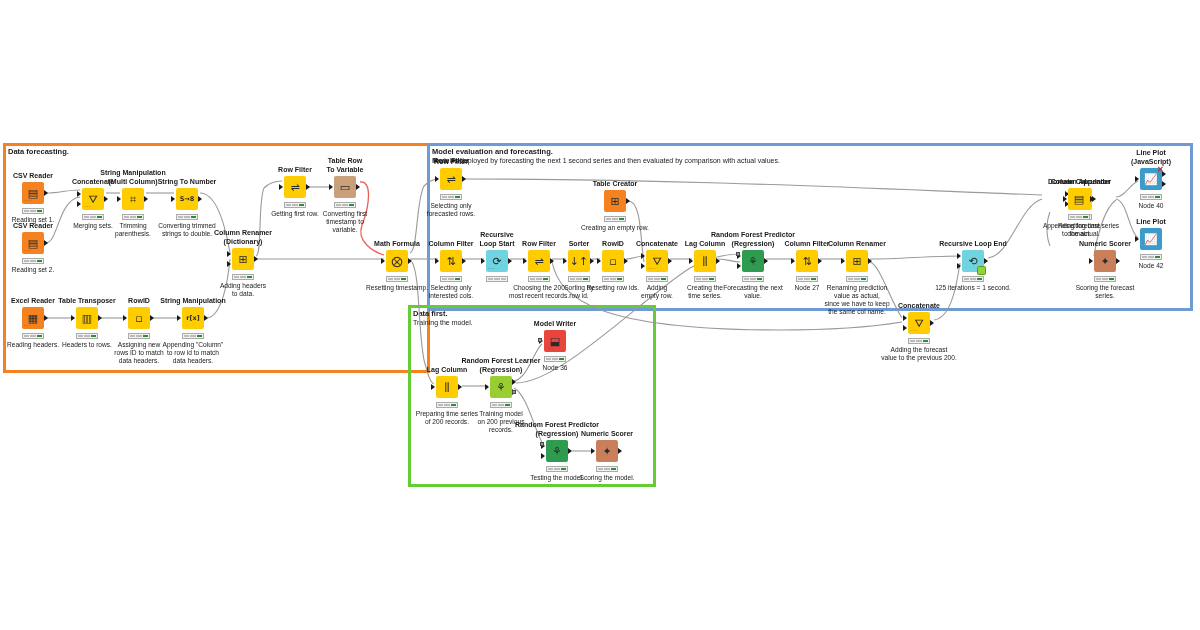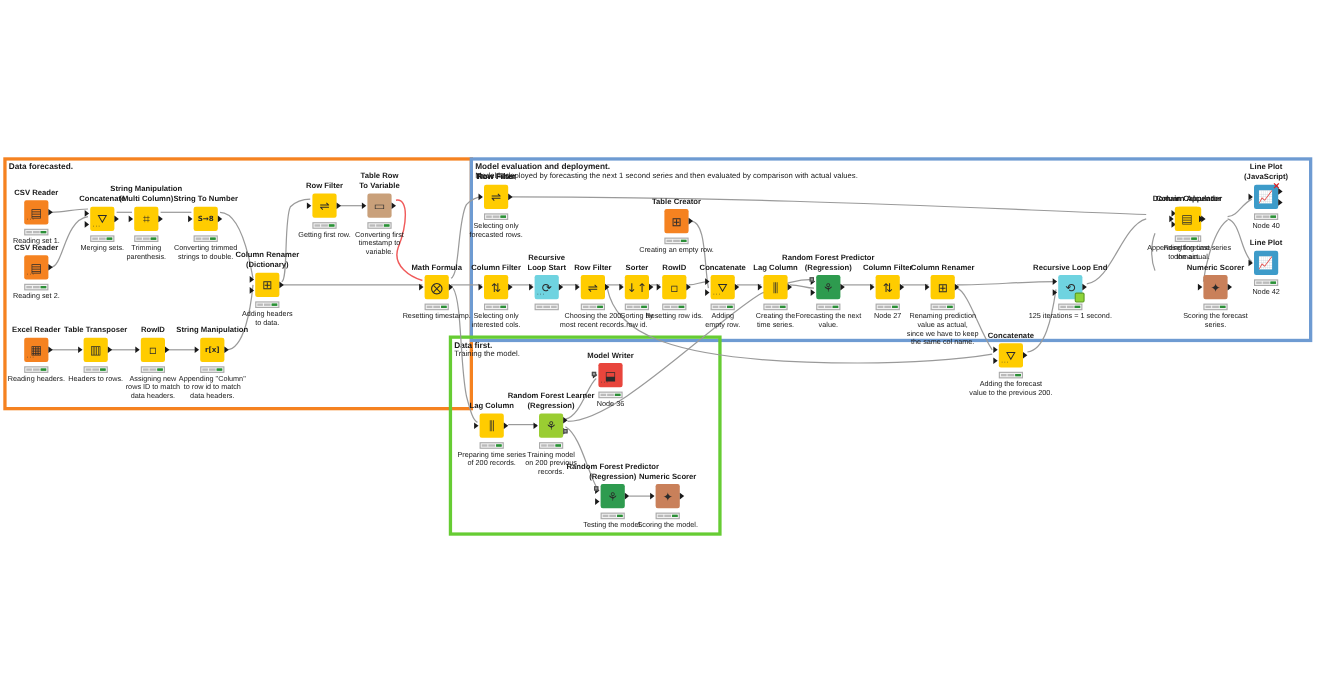--- a/index.html
+++ b/index.html
@@ -114,24 +114,24 @@
   }
   
   .dots { position:absolute; bottom:1.5px; left:2px; font-size:6px; line-height:6px; color:#333; letter-spacing:0.5px;}
 </style>
 </head>
 <body>
 
 <div id="canvas">
 
   <div class="anno" style="left:3px; top:143px; width:427px; height:230px; border-color:#F58220;"></div>
-  <div class="anno-title" style="left:8px; top:147px;">Data forecasted.</div>
+  <div class="anno-title" style="left:8px; top:147px;">Data forecasting.</div>
 
   <div class="anno" style="left:427px; top:143px; width:766px; height:168px; border-color:#6E9BD2;"></div>
-  <div class="anno-title" style="left:432px; top:147px;">Model evaluation and deployment.</div>
+  <div class="anno-title" style="left:432px; top:147px;">Model evaluation and forecasting.</div>
   <div class="anno-desc" style="left:432px; top:156px;">Model is deployed by forecasting the next 1 second series and then evaluated by comparison with actual values.</div>
 
   <div class="anno" style="left:408px; top:305px; width:248px; height:182px; border-color:#66CC33;"></div>
   <div class="anno-title" style="left:413px; top:309px;">Data first.</div>
   <div class="anno-desc" style="left:413px; top:318px;">Training the model.</div>
 
   <svg id="wires">
     <g fill="none" stroke="#9a9a9a" stroke-width="1.1">
 
       <path d="M46,193 C60,193 66,190 80,190"></path>

